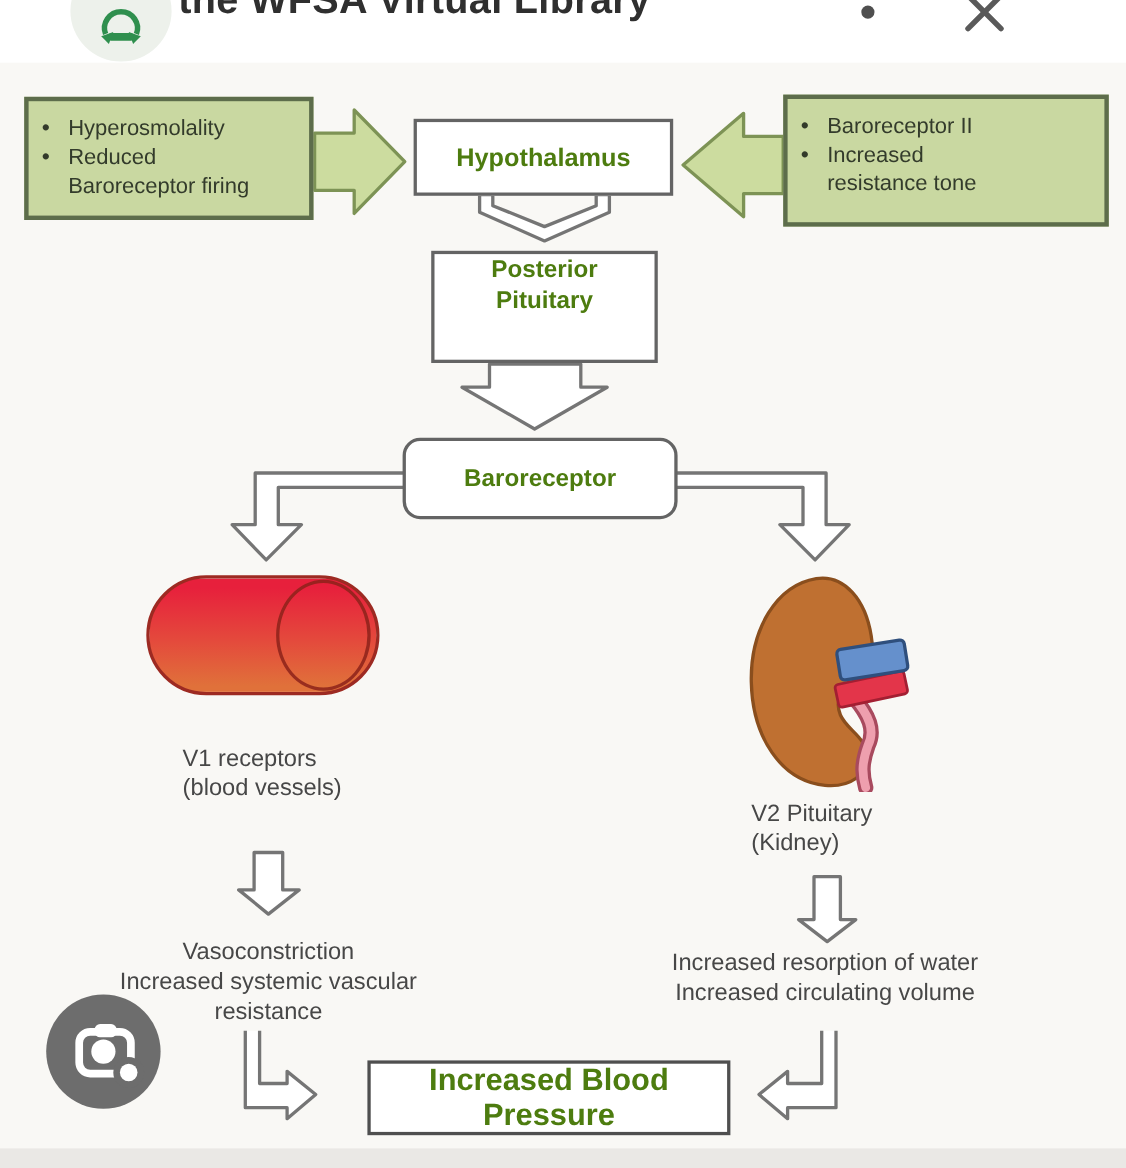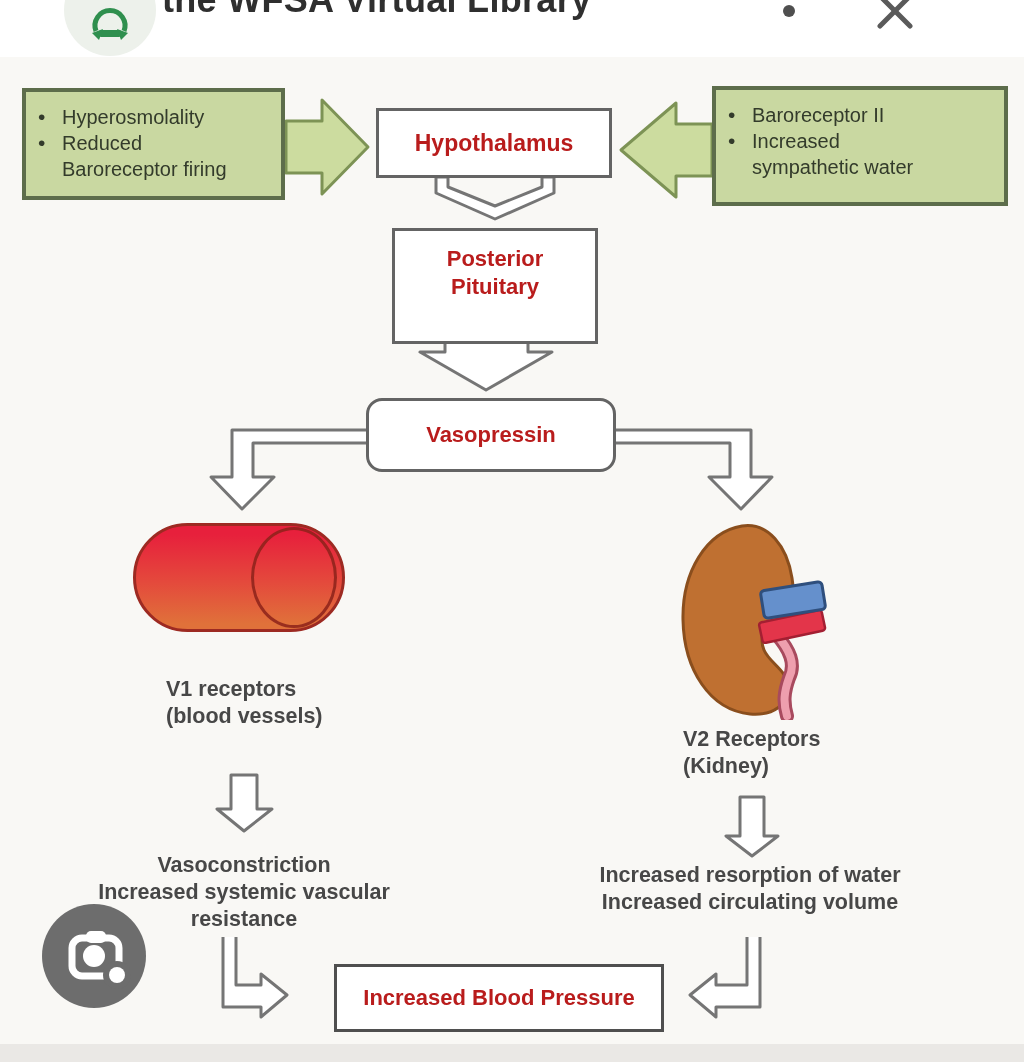--- a/index.html
+++ b/index.html
@@ -16,36 +16,36 @@
   .kebab-dot{position:absolute;left:783px;top:5px;width:12px;height:12px;border-radius:50%;background:#4f4f4f;}
   .close-x{position:absolute;left:872px;top:-12px;}
 
   
   .canvas{position:absolute;inset:0;z-index:1;}
   .overlay{position:absolute;left:0;top:0;width:1024px;height:1062px;z-index:1;}
   .green-arrow{fill:#ccdc9f;stroke:#7d9355;stroke-width:3;stroke-linejoin:round;}
   .outline-arrow{fill:#ffffff;stroke:#757575;stroke-width:3;stroke-linejoin:round;}
 
   
-  .node{position:absolute;background:#ffffff;border:3px solid #646464;display:flex;align-items:center;justify-content:center;z-index:2;color:#b91c1c;text-align:center;}
+  .node{position:absolute;background:#ffffff;border:3px solid #646464;display:flex;align-items:center;justify-content:center;z-index:2;color:#4d7c0f;text-align:center;}
   .hypothalamus{left:376px;top:108px;width:230px;height:64px;font-size:23px;font-weight:bold;}
-  .pituitary{left:392px;top:228px;width:200px;height:96px;align-items:flex-start;padding-top:14px;font-size:22px;font-weight:bold;line-height:28px;white-space:pre-line;}
+  .pituitary{left:392px;top:228px;width:200px;height:96px;align-items:flex-start;font-size:22px;font-weight:bold;line-height:28px;white-space:pre-line;}
   .vasopressin{left:366px;top:398px;width:244px;height:68px;border-radius:16px;font-size:22px;font-weight:bold;}
-  .ibp{left:334px;top:964px;width:324px;height:62px;border-color:#4f4f4f;font-size:22px;font-weight:bold;}
+  .ibp{left:334px;top:964px;width:324px;height:62px;border-color:#4f4f4f;font-size:28px;font-weight:bold;}
 
   
   .stimuli{position:absolute;background:#c9d8a1;border:4px solid #5d6d4b;z-index:2;padding:12px 8px 8px 12px;box-sizing:border-box;color:#333b2b;}
   .stim-left{left:22px;top:88px;width:263px;height:112px;}
   .stim-right{left:712px;top:86px;width:296px;height:120px;}
   .b-row{display:flex;align-items:flex-start;}
   .b-dot{width:24px;font-size:21px;line-height:26px;flex:none;}
   .b-text{font-size:20px;line-height:26px;white-space:pre-line;}
 
   
-  .label{position:absolute;color:#474747;font-size:21.5px;line-height:27px;white-space:pre-line;z-index:2;font-weight:bold;}
+  .label{position:absolute;color:#474747;font-size:21.5px;line-height:27px;white-space:pre-line;z-index:2;}
   .v1-label{left:166px;top:676px;}
   .v2-label{left:683px;top:726px;}
   .vaso-label{left:85px;top:852px;width:318px;text-align:center;}
   .resorp-label{left:578px;top:862px;width:344px;text-align:center;}
 
   
   .vessel{position:absolute;left:133px;top:523px;width:212px;height:109px;border-radius:56px;
     background:linear-gradient(to bottom,#e7203c 8%,#e44a3c 55%,#e0713a 95%);
     border:3px solid #9d2a22;box-sizing:border-box;z-index:2;}
   .vessel-cap{position:absolute;right:5px;top:1px;width:86px;height:101px;border:3px solid rgba(140,34,26,.85);border-radius:50%;box-sizing:border-box;}
@@ -88,45 +88,45 @@
     </div>
 
     <div class="stimuli stim-right">
       <div class="b-row">
         <span class="b-dot">•</span>
         <span class="b-text">Baroreceptor II</span>
       </div>
       <div class="b-row">
         <span class="b-dot">•</span>
         <span class="b-text">Increased
-sympathetic water</span>
+resistance tone</span>
       </div>
     </div>
 
     <div class="node hypothalamus">Hypothalamus</div>
     <div class="node pituitary">Posterior
 Pituitary</div>
-    <div class="node vasopressin">Vasopressin</div>
+    <div class="node vasopressin">Baroreceptor</div>
     <div class="node ibp">Increased Blood Pressure</div>
 
     <div class="vessel">
       <div class="vessel-cap"></div>
     </div>
 
     <svg class="kidney-svg" width="160" height="200" viewBox="0 0 160 200" xmlns="http://www.w3.org/2000/svg">
       <path d="M66,6 C30,12 6,52 7,100 C8,150 34,190 74,194 C98,196 112,184 112,168 C112,150 94,144 88,130 C83,118 88,106 100,102 C114,97 120,82 116,58 C111,26 92,2 66,6 Z" fill="#bf7031" stroke="#8a4e1d" stroke-width="3"></path>
       <path d="M100,114 C114,130 120,144 113,158 C108,172 107,182 111,196" fill="none" stroke="#a84a5e" stroke-width="14" stroke-linecap="round"></path>
       <path d="M100,114 C114,130 120,144 113,158 C108,172 107,182 111,196" fill="none" stroke="#ee9fae" stroke-width="8" stroke-linecap="round"></path>
       <rect x="84" y="96" width="64" height="21" rx="3" fill="#e3354a" stroke="#a31f32" stroke-width="2.5" transform="rotate(-12 116 106)"></rect>
       <rect x="86" y="66" width="62" height="28" rx="4" fill="#6590cc" stroke="#2f4f7d" stroke-width="3" transform="rotate(-9 117 80)"></rect>
     </svg>
 
     <div class="label v1-label">V1 receptors
 (blood vessels)</div>
-    <div class="label v2-label">V2 Receptors
+    <div class="label v2-label">V2 Pituitary
 (Kidney)</div>
     <div class="label resorp-label">Increased resorption of water
 Increased circulating volume</div>
     <div class="label vaso-label">Vasoconstriction
 Increased systemic vascular
 resistance</div>
 
     <div class="lens-btn">
       <svg width="104" height="104" viewBox="0 0 104 104" xmlns="http://www.w3.org/2000/svg">
         <rect x="44" y="27" width="20" height="12" rx="5" fill="#ffffff"></rect>

